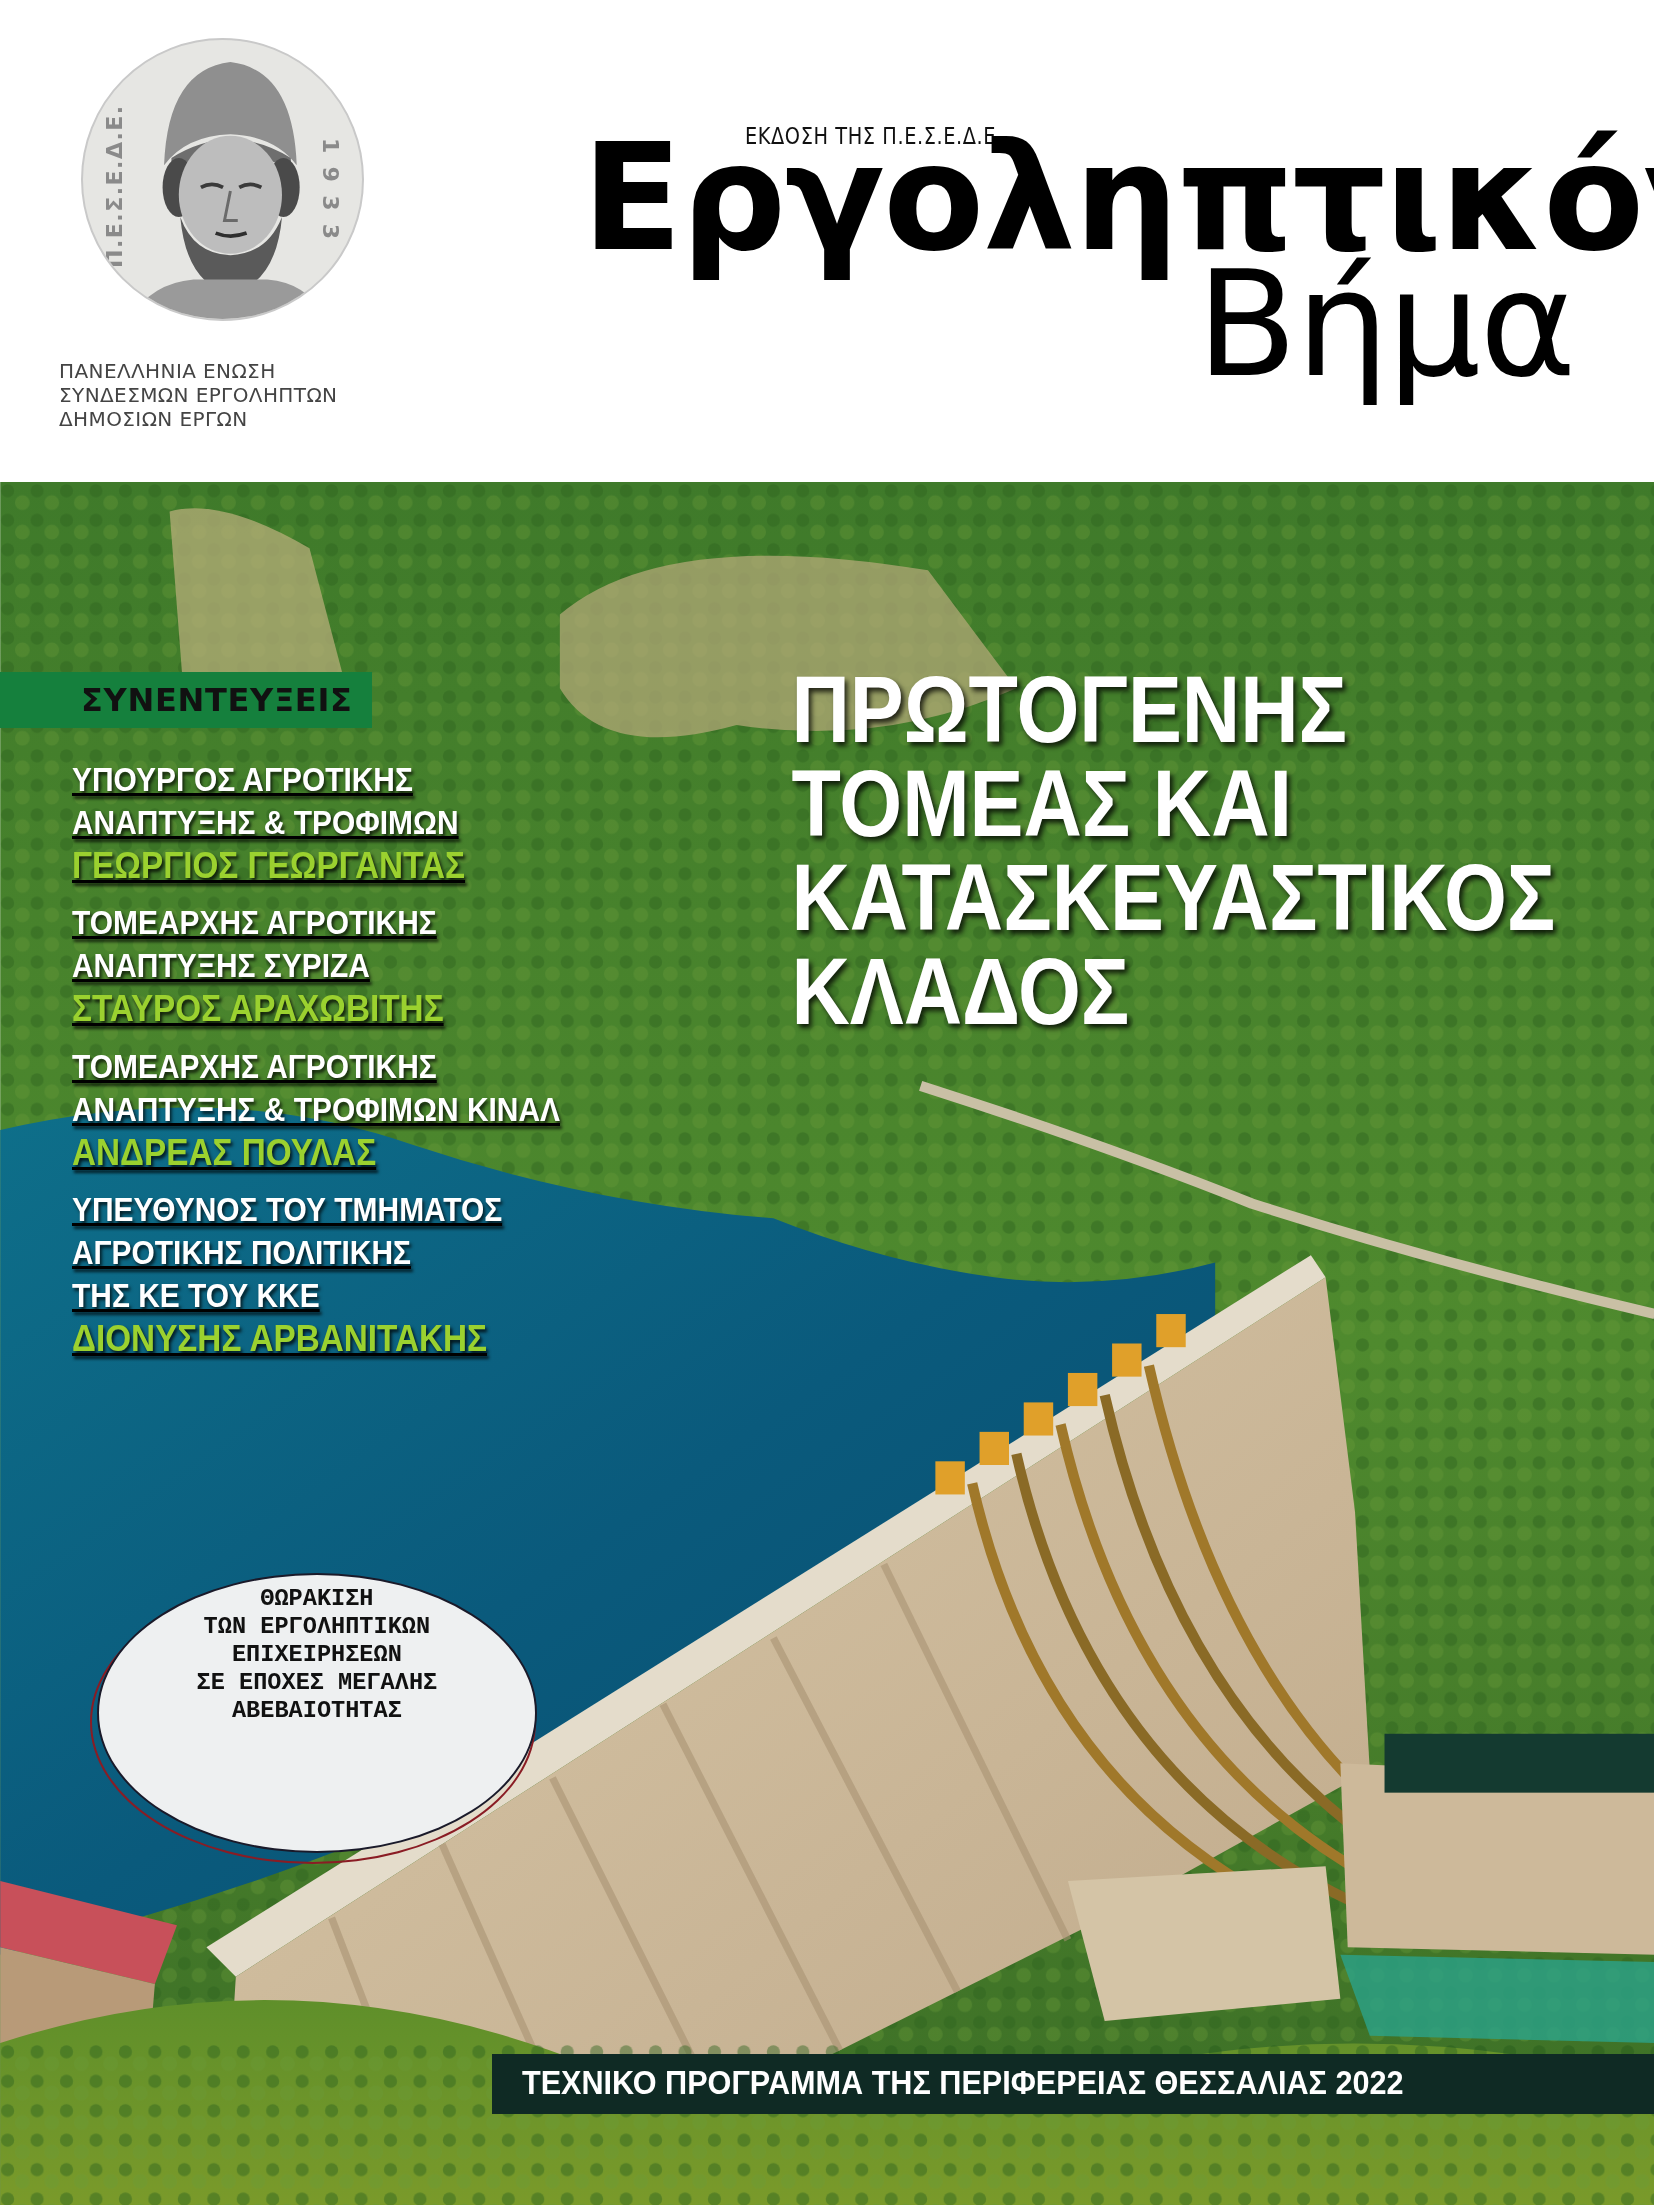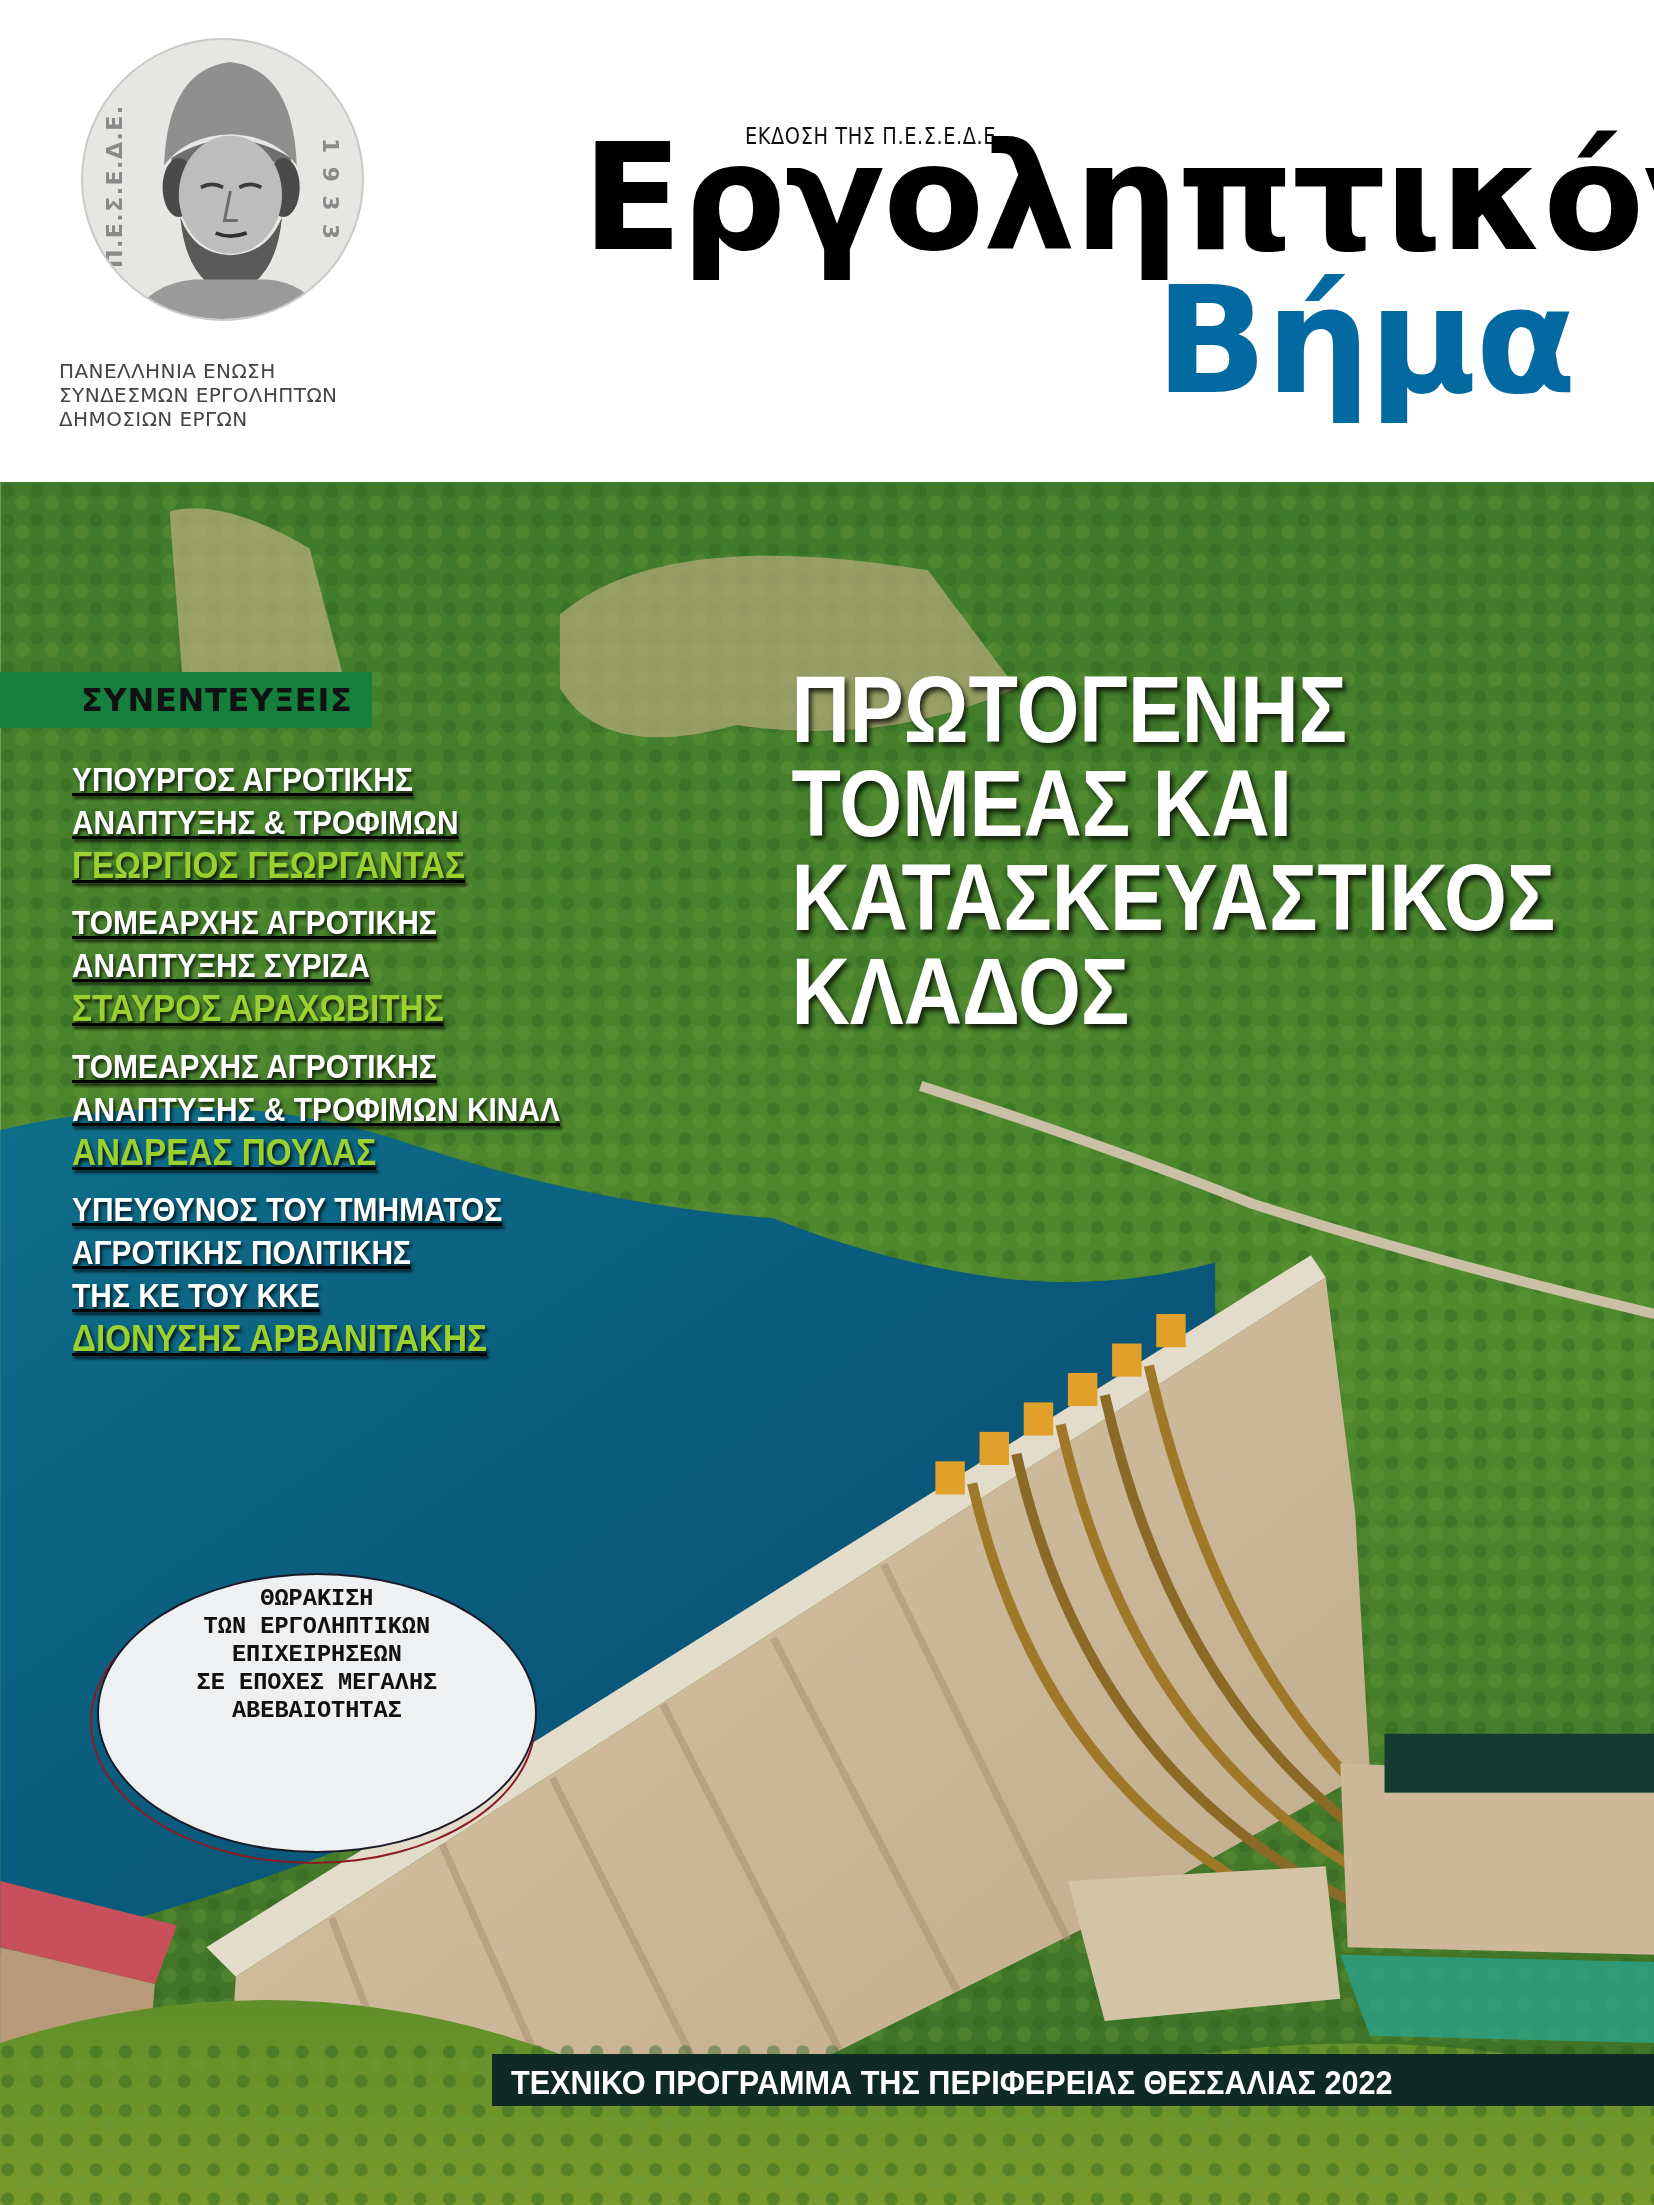--- a/index.html
+++ b/index.html
@@ -39,22 +39,22 @@
     position: absolute; left: 745px; top: 122px;
     font-size: 23.6px; color: #111; letter-spacing: 0.7px;
     font-family: "DejaVu Sans", sans-serif; transform: scaleX(0.82); transform-origin: left;
   }
   .masthead-1 {
     position: absolute; left: 582px; top: 125px; width: 1001px; text-align: right;
     font-size: 147px; line-height: 147px; font-weight: bold; color: #000;
     font-family: "DejaVu Sans", sans-serif; letter-spacing: -1.5px;
   }
   .masthead-2 {
-    position: absolute; left: 736px; top: 268px; width: 839px; text-align: right;
-    font-size: 147px; line-height: 147px; font-weight: bold; color: #0369a1;
+    position: absolute; left: 736px; top: 251px; width: 839px; text-align: right;
+    font-size: 147px; line-height: 147px; font-weight: normal; color: #000000;
     font-family: "DejaVu Sans", sans-serif; letter-spacing: -1.5px;
   }
 
   
   .photo { position: absolute; left: 0; top: 482px; width: 1655px; height: 1723px; overflow: hidden; }
   .photo svg { display: block; }
 
   .interviews-label {
     position: absolute; left: 0; top: 672px; width: 372px; height: 56px;
     background: #15803d; box-sizing: border-box; padding-left: 81px;
@@ -102,22 +102,22 @@
   .badge-title {
     margin-top: 35px; font-size: 35px; line-height: 44px; font-weight: bold; color: #111;
     font-family: "DejaVu Sans", sans-serif;
   }
   .badge-sub {
     margin-top: 10px; font-size: 23.6px; line-height: 28px; font-weight: bold; color: #111;
     font-family: Liberation Mono, monospace;
   }
 
   .bottom-bar {
-    position: absolute; left: 492px; top: 2054px; width: 1163px; height: 52px;
-    background: #0f2a24; box-sizing: border-box; padding-left: 19px;
+    position: absolute; left: 492px; top: 2054px; width: 1163px; height: 60px;
+    background: #0f2a24; box-sizing: border-box; padding-left: 30px;
   }
   .bottom-bar-text {
     color: #ffffff; font-size: 34px; line-height: 56px; font-weight: bold;
     font-family: "Liberation Sans", sans-serif; white-space: nowrap;
     display: inline-block; transform: scaleX(0.9); transform-origin: left;
   }
 </style>
 </head>
 <body>
 

